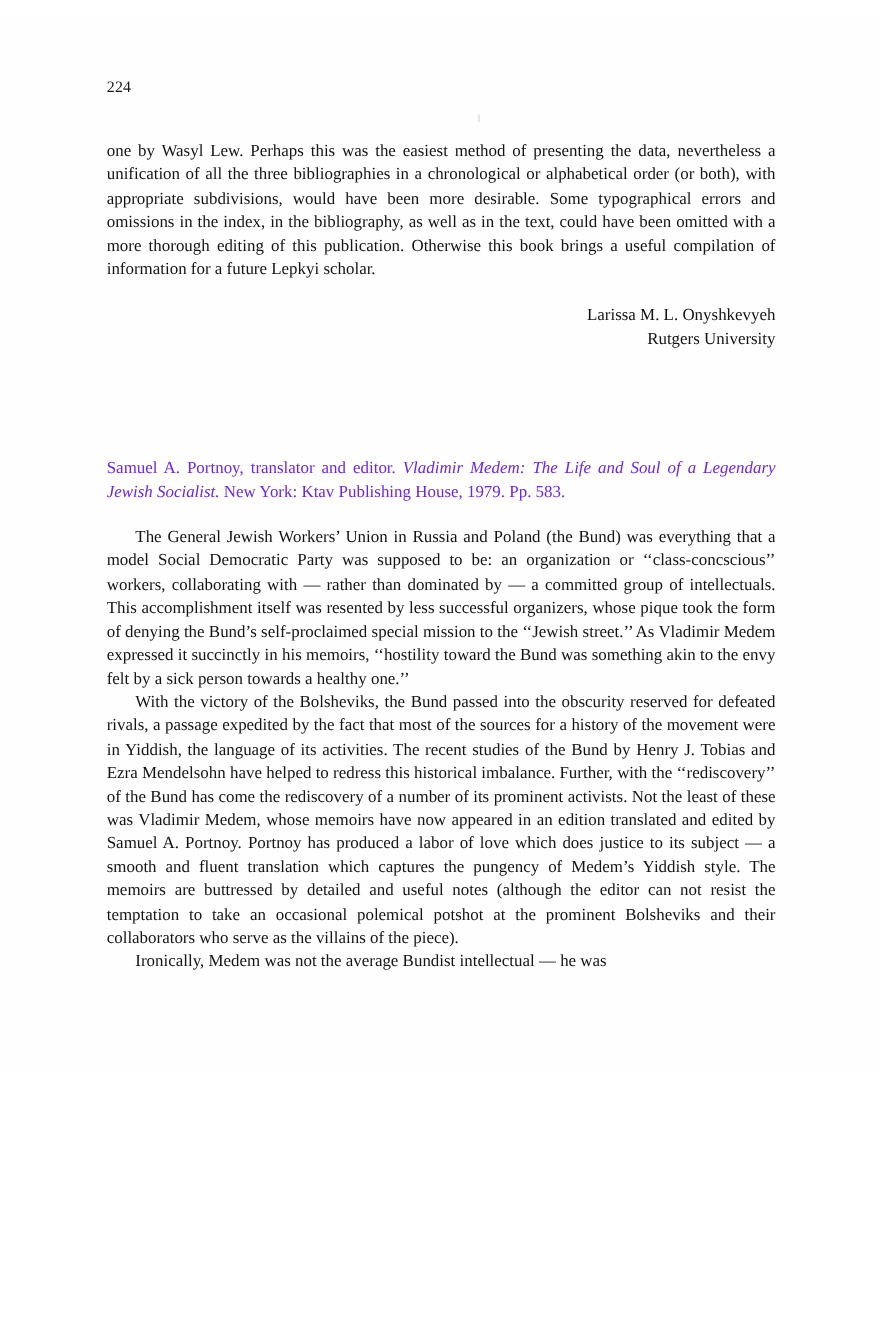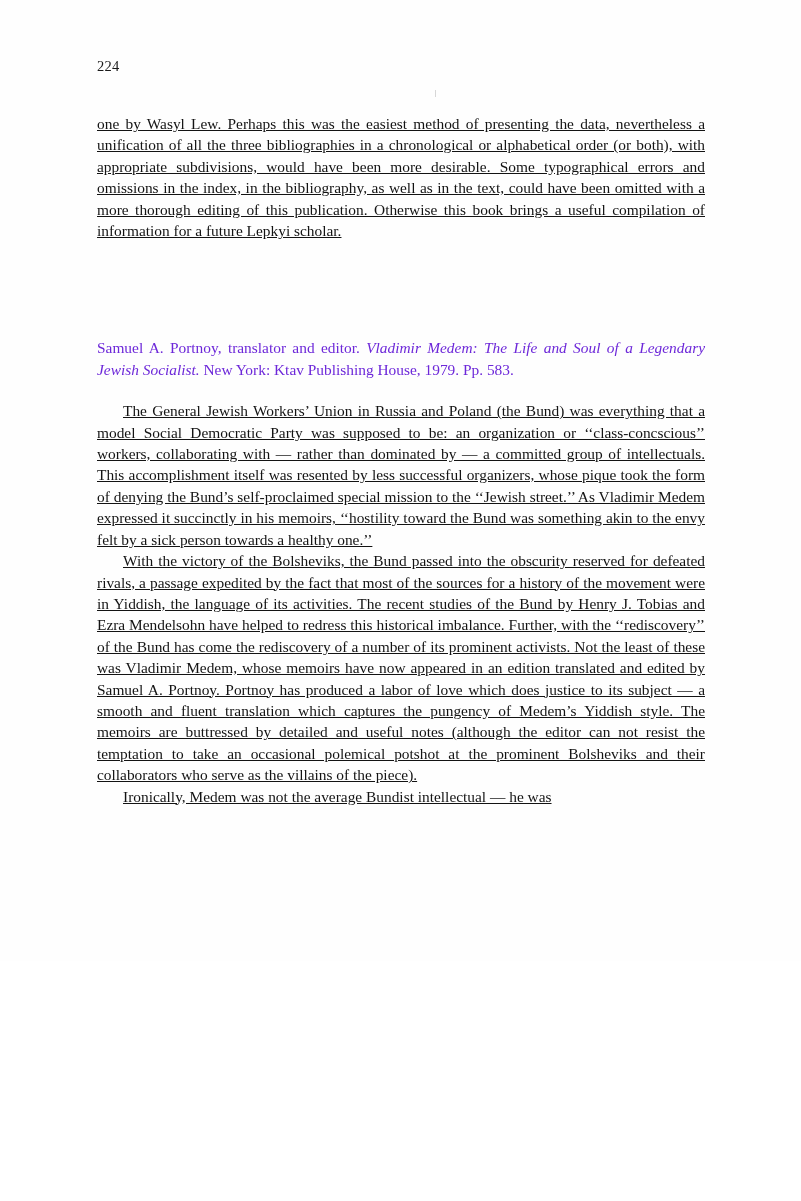--- a/index.html
+++ b/index.html
@@ -5,21 +5,21 @@
   html, body {
     margin: 0;
     padding: 0;
     background: #ffffff;
   }
 
   .page {
     position: relative;
     width: 801px;
     height: 961px;
-    margin: 0 auto;
+    margin: 14px auto;
     background: #fefefe;
     font-family: "Liberation Serif", "DejaVu Serif", serif;
     color: #111111;
     overflow: hidden;
   }
 
   
   .folio {
     position: absolute;
     left: 97px;
@@ -38,21 +38,20 @@
   }
 
   .para {
     margin: 0;
     font-size: 15.4px;
     line-height: 21.4px;
     text-align: justify;
     text-justify: inter-word;
     color: #131313;
     hyphens: none;
-    text-decoration: underline;
     -webkit-hyphens: none;
   }
 
   .para.indent {
     text-indent: 26px;
   }
 
   .para + .para {
     margin-top: 0;
   }
@@ -107,20 +106,24 @@
 <div class="page">
 
   <div class="speck"></div>
 
   <div class="folio">224</div>
 
   <div class="column">
 
     <p class="para">one by Wasyl Lew. Perhaps this was the easiest method of presenting the data, nevertheless a unification of all the three bibliographies in a chronological or alphabetical order (or both), with appropriate subdivisions, would have been more desirable. Some typographical errors and omissions in the index, in the bibliography, as well as in the text, could have been omitted with a more thorough editing of this publication. Otherwise this book brings a useful compilation of information for a future Lepkyi scholar.</p>
 
+    <div class="signature">
+      <div>Larissa M. L. Onyshkevyeh</div>
+      <div>Rutgers University</div>
+    </div>
 
     <div class="review-gap"></div>
 
     <p class="citation">
       <span>Samuel A. Portnoy, translator and editor. </span><i>Vladimir Medem: The Life and Soul of a Legendary Jewish Socialist.</i><span> New York: Ktav Publishing House, 1979. Pp. 583.</span>
     </p>
 
     <div class="citation-gap"></div>
 
     <p class="para indent">The General Jewish Workers’ Union in Russia and Poland (the Bund) was everything that a model Social Democratic Party was supposed to be: an organization or ‘‘class-concscious’’ workers, collaborating with — rather than dominated by — a committed group of intellectuals. This accomplishment itself was resented by less successful organizers, whose pique took the form of denying the Bund’s self-proclaimed special mission to the ‘‘Jewish street.’’ As Vladimir Medem expressed it succinctly in his memoirs, ‘‘hostility toward the Bund was something akin to the envy felt by a sick person towards a healthy one.’’</p>

